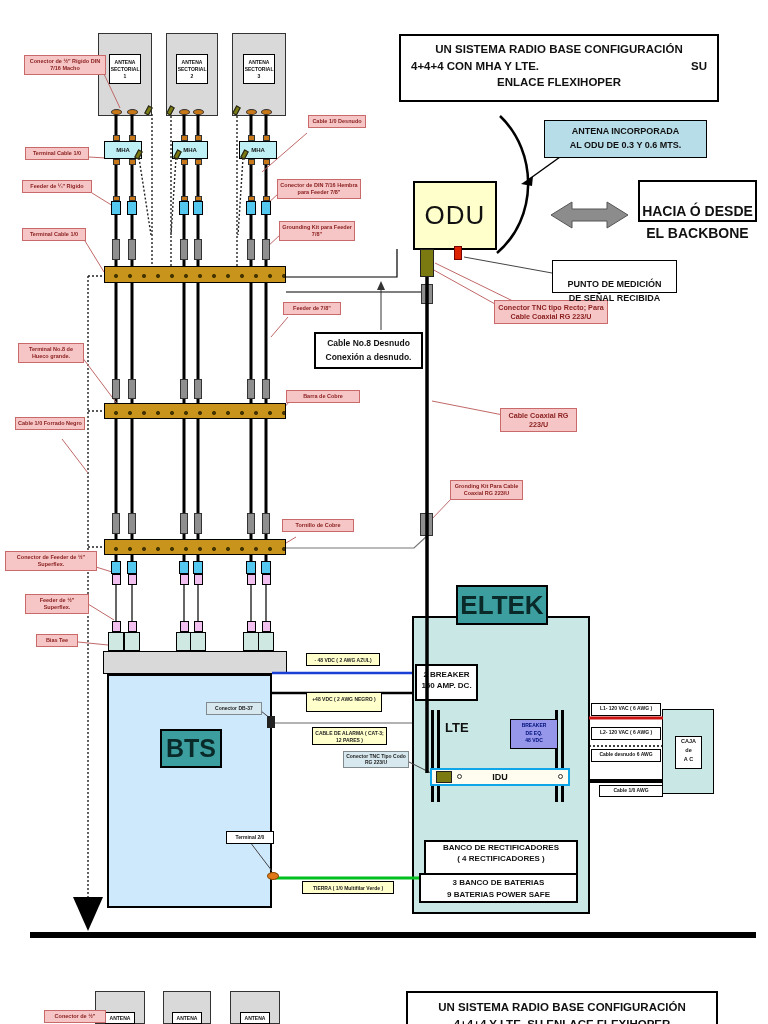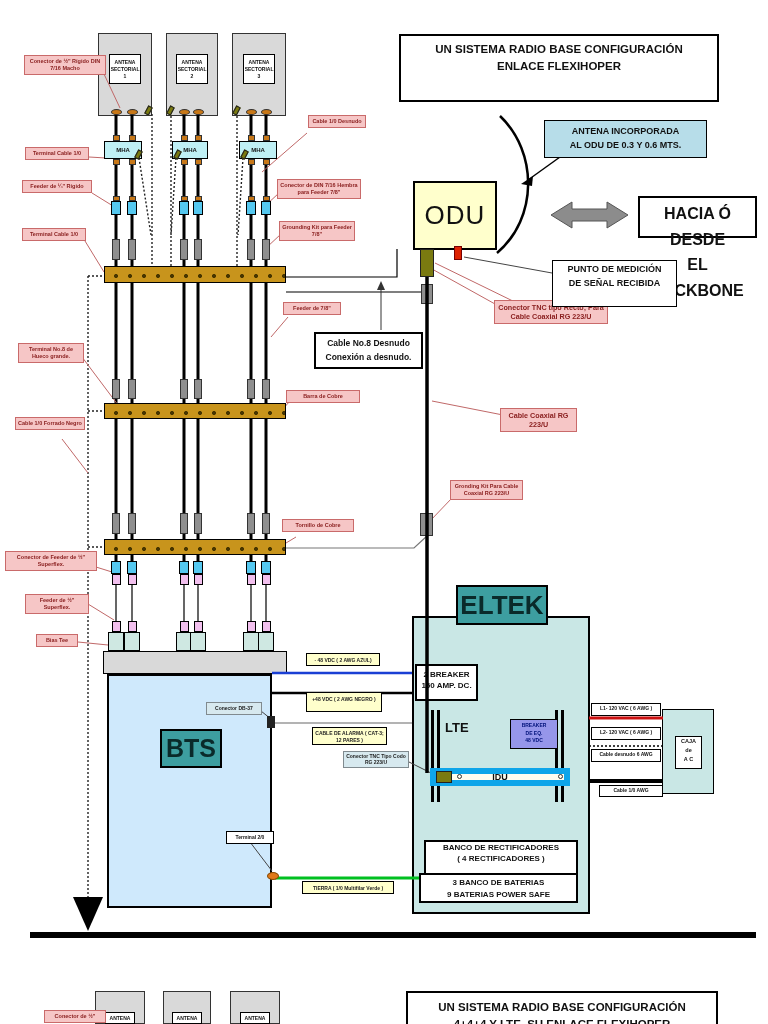--- a/index.html
+++ b/index.html
@@ -78,21 +78,21 @@
   <div class="rail" style="left:431px;top:710px;width:3px;height:92px"></div>
   <div class="rail" style="left:437px;top:710px;width:3px;height:92px"></div>
   <div class="rail" style="left:555px;top:710px;width:3px;height:92px"></div>
   <div class="rail" style="left:561px;top:710px;width:3px;height:92px"></div>
   <div class="abs z3" style="left:445px;top:720px;font-size:13px;font-weight:bold;color:#111">LTE</div>
   <div class="abs z3" style="left:510px;top:719px;width:48px;height:30px;background:#9696ea;border:1.5px solid #000;color:#00127a;font-size:5px;font-weight:bold;text-align:center;line-height:1.5;padding-top:2px">
     <div>BREAKER</div>
     <div>DE EQ.</div>
     <div>48 VDC</div>
   </div>
-  <div class="abs z3" style="left:430px;top:768px;width:140px;height:18px;background:#fffdef;border:6px solid #0ea5e9;display:flex;align-items:center;justify-content:center;font-size:9px;font-weight:bold;color:#111">IDU</div>
+  <div class="abs z3" style="left:430px;top:768px;width:140px;height:18px;background:#fffdef;border:2px solid #0ea5e9;display:flex;align-items:center;justify-content:center;font-size:9px;font-weight:bold;color:#111">IDU</div>
   <div class="olive z6" style="left:436px;top:771px;width:16px;height:12px"></div>
   <div class="abs z6" style="left:457px;top:774px;width:5px;height:5px;border:1px solid #333;border-radius:50%;background:#fffdef"></div>
   <div class="abs z6" style="left:558px;top:774px;width:5px;height:5px;border:1px solid #333;border-radius:50%;background:#fffdef"></div>
   <div class="wbox" style="left:424px;top:840px;width:154px;height:35px;border-width:2px;font-size:8px;line-height:1.4;z-index:3">
     <div>BANCO DE RECTIFICADORES</div>
     <div>( 4 RECTIFICADORES )</div>
   </div>
   <div class="wbox" style="left:419px;top:873px;width:159px;height:30px;border-width:2px;font-size:8px;line-height:1.5;padding-top:2px;z-index:3">
     <div>3 BANCO DE BATERIAS</div>
     <div>9 BATERIAS POWER SAFE</div>
@@ -269,20 +269,24 @@
       <div class="olive z3 abs" style="left: 146px; top: 106px; width: 5px; height: 9px; transform: rotate(28deg);"></div>
       <div class="olive z3 abs" style="left: 168px; top: 106px; width: 5px; height: 9px; transform: rotate(28deg);"></div>
       <div class="olive z3 abs" style="left: 234px; top: 106px; width: 5px; height: 9px; transform: rotate(28deg);"></div>
       <div class="olive z3 abs" style="left: 136px; top: 150px; width: 5px; height: 9px; transform: rotate(28deg);"></div>
       <div class="olive z3 abs" style="left: 175px; top: 150px; width: 5px; height: 9px; transform: rotate(28deg);"></div>
       <div class="olive z3 abs" style="left: 242px; top: 150px; width: 5px; height: 9px; transform: rotate(28deg);"></div>
     </div>
 
   <div class="title-box" style="left:399px;top:34px;width:320px;height:68px">
     <div>UN SISTEMA RADIO BASE CONFIGURACIÓN</div>
+    <div class="t2row">
+      <span>4+4+4 CON MHA Y LTE.</span>
+      <span>SU</span>
+    </div>
     <div>ENLACE FLEXIHOPER</div>
   </div>
 
   <div class="callout" style="left:24px;top:55px;width:82px">Conector de ½" Rígido DIN 7/16 Macho</div>
   <div class="callout" style="left:25px;top:147px;width:64px">Terminal Cable  1/0</div>
   <div class="callout" style="left:22px;top:180px;width:70px">Feeder de  ¼" Rígido</div>
   <div class="callout" style="left:308px;top:115px;width:58px">Cable 1/0 Desnudo</div>
   <div class="callout" style="left:277px;top:179px;width:84px">Conector de DIN 7/16 Hembra para Feeder 7/8"</div>
   <div class="callout" style="left:279px;top:221px;width:76px">Grounding Kit para Feeder 7/8"</div>
   <div class="callout" style="left:22px;top:228px;width:64px">Terminal Cable  1/0</div>
@@ -295,25 +299,25 @@
   <div class="callout" style="left:282px;top:519px;width:72px">Tornillo de Cobre</div>
   <div class="callout" style="left:5px;top:551px;width:92px">Conector de Feeder de  ½" Superflex.</div>
   <div class="callout" style="left:25px;top:594px;width:64px">Feeder de  ½" Superflex.</div>
   <div class="callout" style="left:36px;top:634px;width:42px">Bias Tee</div>
   <div class="callout callout-lg" style="left:494px;top:300px;width:114px">Conector TNC tipo Recto; Para Cable Coaxial RG 223/U</div>
 
   <div class="abs z6" style="left:544px;top:120px;width:163px;height:38px;background:#b7dde9;border:1.5px solid #000;font-size:9px;font-weight:bold;text-align:center;line-height:1.6;color:#111;padding-top:3px">
     <div>ANTENA  INCORPORADA</div>
     <div>AL ODU DE  0.3 Y 0.6 MTS.</div>
   </div>
-  <div class="wbox" style="left:638px;top:196px;width:119px;height:42px;border-width:2.5px;font-size:16px;font-weight:600;line-height:1.6;padding-top:3px">
+  <div class="wbox" style="left:638px;top:180px;width:119px;height:42px;border-width:2.5px;font-size:14px;font-weight:600;line-height:1.6;padding-top:18px">
     <div>HACIA Ó DESDE</div>
     <div>EL BACKBONE</div>
   </div>
-  <div class="wbox" style="left:552px;top:260px;width:125px;height:47px;font-size:9px;line-height:1.6;padding-top:1px">
+  <div class="wbox" style="left:552px;top:260px;width:125px;height:33px;font-size:9px;line-height:1.6;padding-top:16px">
     <div>PUNTO DE MEDICIÓN</div>
     <div>DE SEÑAL RECIBIDA</div>
   </div>
   <div class="wbox" style="left:314px;top:332px;width:109px;height:37px;border-width:2px;font-size:8.5px;line-height:1.7;padding-top:2px">
     <div>Cable No.8 Desnudo</div>
     <div>Conexión a desnudo.</div>
   </div>
   <div class="wbox" style="left:226px;top:831px;width:48px;height:13px;border-width:1px;font-size:5px;line-height:2.1">Terminal 2/0</div>
 
   <div class="gblab" style="left:206px;top:702px;width:56px;height:13px;line-height:1.9">Conector DB-37</div>

